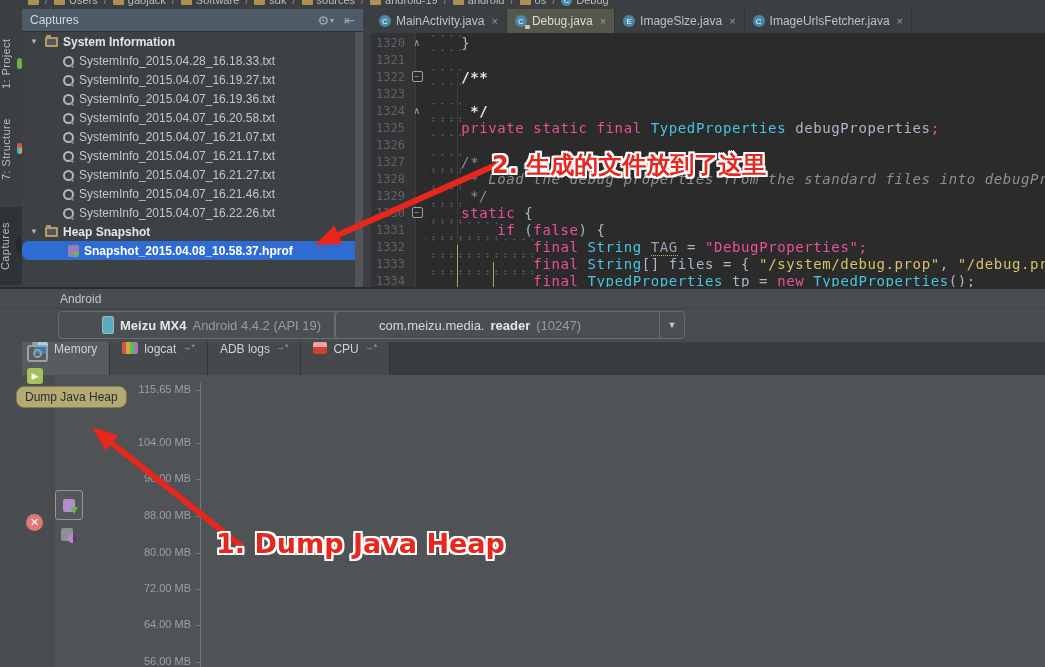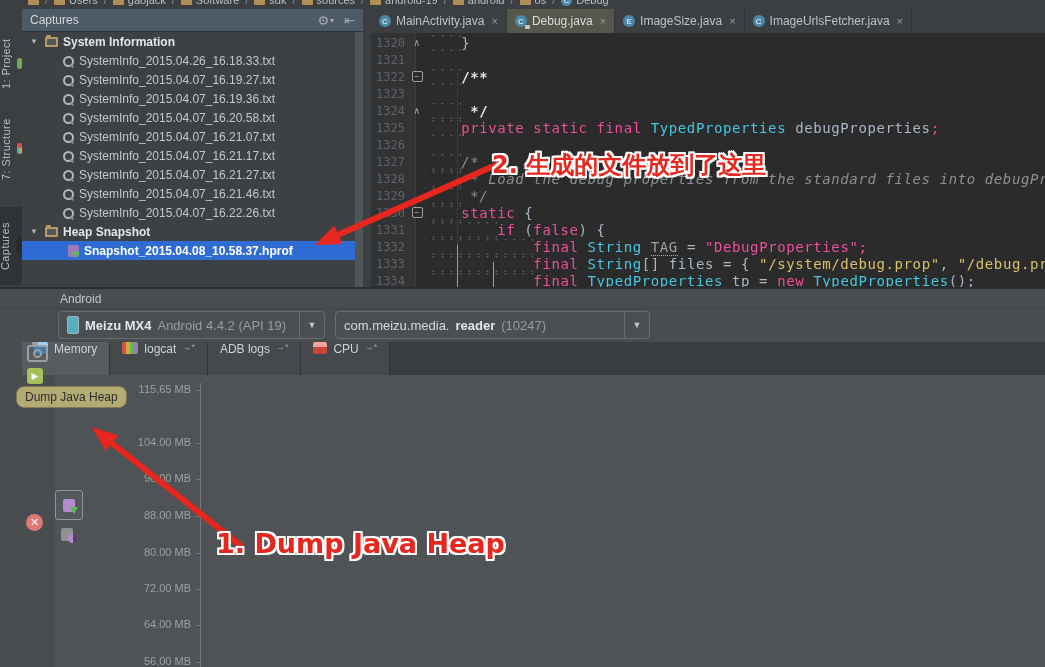--- a/index.html
+++ b/index.html
@@ -27,21 +27,21 @@
   .captures{position:absolute;left:22px;top:9px;width:341px;height:278px;background:#3e4143;z-index:2;}
   .cap-header{height:22px;background:#4d5a68;border-bottom:1px solid #303335;display:flex;align-items:center;padding:0 8px;}
   .cap-title{color:#d3d6d8;font-size:12px;flex:1;}
   .cap-tools{display:flex;align-items:center;gap:10px;color:#a7abae;font-size:13px;}
   .gear-wrap{display:flex;align-items:center;gap:1px;}
   .gear-caret{font-size:8px;color:#a7abae;}
   .cap-tree{position:absolute;left:0;top:23px;right:0;bottom:0;overflow:hidden;}
   .tree-row{height:19px;display:flex;align-items:center;white-space:nowrap;}
   .tree-row.group{padding-left:8px;gap:5px;color:#e3e5e7;font-weight:bold;font-size:12px;}
   .tree-row.file{padding-left:40px;gap:5px;color:#c4c7c9;font-size:12px;}
-  .tree-row.selected{background:#2e6cd4;color:#fff;font-weight:bold;padding-left:46px;}
+  .tree-row.selected{background:#2e6cd4;color:#fff;font-weight:bold;padding-left:46px;border-radius:7px;}
   .tw-arrow{font-size:8px;color:#b0b3b5;width:10px;}
   .icon-folder{width:13px;height:10px;background:#b99767;border-radius:1px;position:relative;flex:none;}
   .icon-folder::before{content:"";position:absolute;left:1px;top:-2px;width:5px;height:2px;background:#b99767;border-radius:1px 1px 0 0;}
   .icon-folder::after{content:"";position:absolute;left:2px;top:2px;right:2px;bottom:2px;background:#50585e;border-radius:1px;}
   .icon-sysinfo{width:12px;height:12px;position:relative;flex:none;}
   .icon-sysinfo::before{content:"";position:absolute;left:1px;top:1px;width:7px;height:7px;border:2px solid #aeb9c2;border-radius:50%;}
   .icon-sysinfo::after{content:"";position:absolute;right:0;bottom:0;width:4px;height:2px;background:#8a9298;transform:rotate(45deg);}
   .icon-hprof{width:11px;height:12px;background:#9d7bb8;border-radius:2px;position:relative;flex:none;}
   .icon-hprof::after{content:"";position:absolute;right:-1px;bottom:-1px;border-left:4px solid transparent;border-right:4px solid transparent;border-top:6px solid #58c048;}
   .cap-scroll{position:absolute;right:0;top:23px;width:8px;bottom:0;background:#515558;}
@@ -73,21 +73,21 @@
   .sg-u{color:#9aa0a6;border-bottom:1px dotted #b8b85a;}
   .sg-w{color:transparent;background-image:radial-gradient(#565a5e 1px,transparent 1.3px);
         background-size:9px 17px;background-position:4px 8px;background-repeat:repeat;}
   .guide{position:absolute;width:0;}
   .guide.gray{border-left:1px dotted #4c4f52;}
   .guide.yellow{border-left:1px solid #b8a24a;}
   
   .android-panel{position:absolute;left:0;top:287px;width:1045px;height:380px;background:#4a4d4f;border-top:2px solid #2a2c2e;}
   .ap-title{position:absolute;left:60px;top:3px;font-size:12px;color:#c3c6c8;}
   .ap-toolbar-sep{position:absolute;left:0;right:0;top:19px;border-top:1px solid #404345;}
-  .combo{position:absolute;top:22px;height:26px;border:1px solid #6a6d6f;border-radius:4px;display:flex;align-items:center;background:#4c4f51;}
+  .combo{position:absolute;top:22px;height:26px;border:1px solid #6a6d6f;border-radius:4px;display:flex;align-items:center;background:#4c4f51;padding-left:35px;}
   .combo-body{display:flex;align-items:center;gap:6px;padding:0 8px;flex:1;font-size:13px;color:#d6d8da;white-space:nowrap;overflow:hidden;}
   .combo-arrow{width:24px;align-self:stretch;border-left:1px solid #6a6d6f;display:flex;align-items:center;justify-content:center;color:#c2c5c7;font-size:9px;}
   .dim{color:#999c9e;}
   .bold{font-weight:bold;color:#e4e6e8;}
   .phone-ic{width:10px;height:16px;border:1px solid #9fb6bd;border-radius:2px;background:#58aebd;flex:none;}
   .mon-tabstrip{position:absolute;left:22px;right:0;top:53px;height:33px;background:#3a3d3f;display:flex;align-items:stretch;}
   .mon-tab{display:flex;gap:6px;padding:0 12px;font-size:12px;color:#cfd2d4;background:#46494b;border-right:1px solid #333537;}
   .mon-tab.active{background:#595c5e;}
   .mon-ext{font-size:9px;color:#a2a5a7;}
   .ic-memory{width:14px;height:12px;background:linear-gradient(180deg,#9fd2f0 0 40%,#3d7fb4 40% 100%);border-radius:2px;position:relative;}
@@ -207,21 +207,21 @@
       </span>
     </div>
     <div class="cap-tree">
         <div class="tree-row group">
           <span class="tw-arrow">▼</span>
           <span class="icon-folder"></span>
           <span>System Information</span>
         </div>
         <div class="tree-row file">
           <span class="icon-sysinfo"></span>
-          <span>SystemInfo_2015.04.26_16.18.33.txt</span>
+          <span>SystemInfo_2015.04.28_16.18.33.txt</span>
         </div>
         <div class="tree-row file">
           <span class="icon-sysinfo"></span>
           <span>SystemInfo_2015.04.07_16.19.27.txt</span>
         </div>
         <div class="tree-row file">
           <span class="icon-sysinfo"></span>
           <span>SystemInfo_2015.04.07_16.19.36.txt</span>
         </div>
         <div class="tree-row file">

